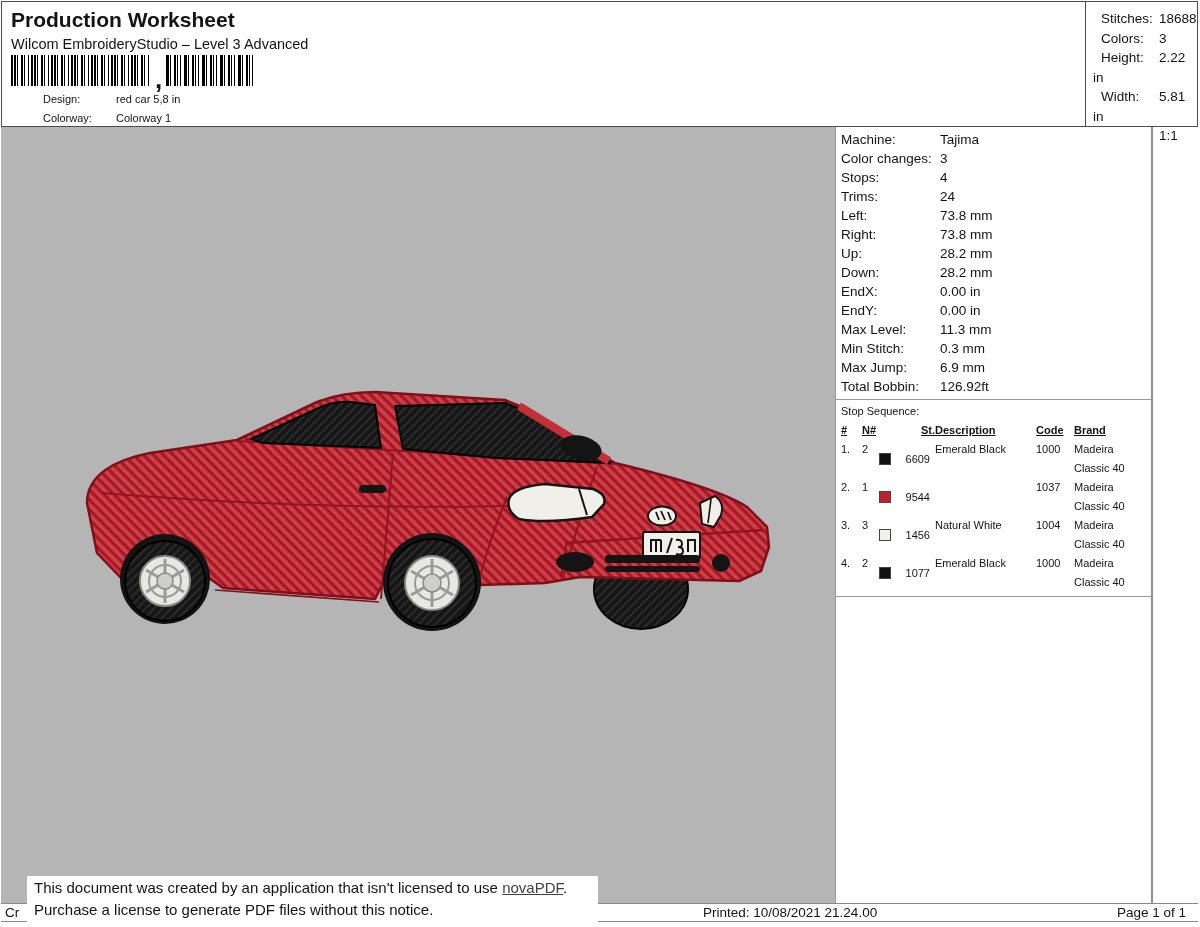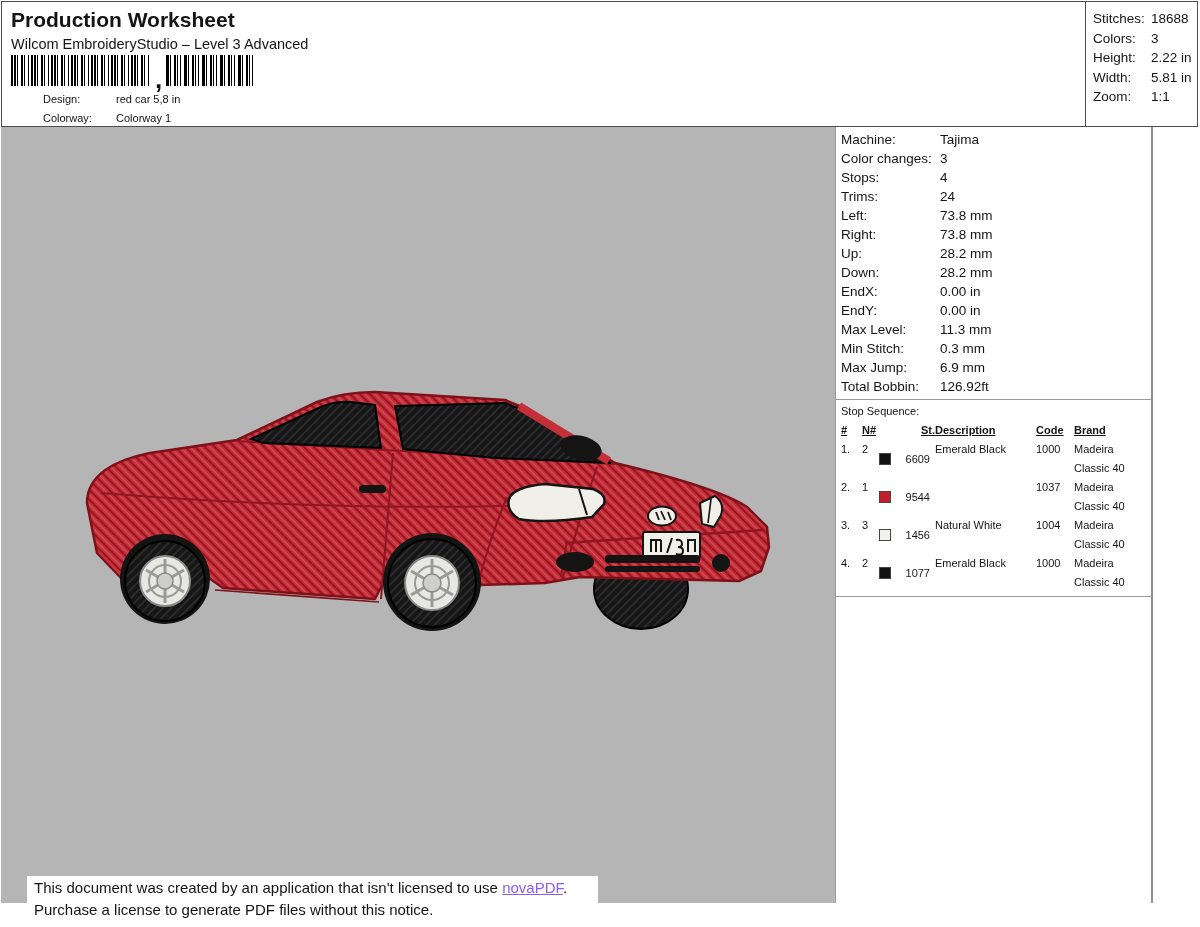--- a/index.html
+++ b/index.html
@@ -16,21 +16,21 @@
   .bars1{width:138px;height:31px;background:repeating-linear-gradient(90deg,
         #000 0 2px,#fff 2px 3px,#000 3px 5px,#fff 5px 6px,#000 6px 7px,#fff 7px 10px,
         #000 10px 12px,#fff 12px 13px,#000 13px 14px,#fff 14px 17px,#000 17px 18px,#fff 18px 20px);}
   .bars2{width:87px;height:31px;background:repeating-linear-gradient(90deg,
         #000 0 3px,#fff 3px 4px,#000 4px 5px,#fff 5px 8px,#000 8px 10px,#fff 10px 11px,
         #000 11px 12px,#fff 12px 14px,#000 14px 15px,#fff 15px 18px);}
   .comma{font-size:26px;font-weight:bold;line-height:14px;margin:0 4px 0 6px;}
   .meta{position:absolute;left:9px;top:88px;font-size:11px;line-height:19px;margin-left:32px;}
   .meta .lbl{display:inline-block;width:70px;}
   .hdr-stats{flex:1;padding:7px 0 0 7px;font-size:13.5px;line-height:19.5px;}
-  .hdr-stats .lbl{display:inline-block;width:58px;}
+  .hdr-stats .lbl{display:inline-block;width:58px;margin-left:8px;}
 
   
   .canvas{position:absolute;left:1px;top:127px;width:834px;height:776px;background:#b5b5b5;}
   .carsvg{position:absolute;left:74px;top:248px;width:700px;height:280px;}
 
   
   .rpanel{position:absolute;left:835px;top:127px;width:318px;height:776px;background:#fff;
           border-left:1px solid #9a9a9a;border-right:2px solid #8f8f8f;box-sizing:border-box;}
   .mlist{padding:3px 0 0 5px;font-size:13.5px;line-height:19px;}
   .mlist .lbl{display:inline-block;width:99px;}
@@ -44,21 +44,21 @@
   .st-val{flex:1;text-align:right;padding-right:5px;}
   .c-desc{width:101px;}
   .c-code{width:38px;}
   .c-brand{flex:1;}
   .shead span{font-weight:bold;text-decoration:underline;}
   .shead .c-st{justify-content:flex-end;box-sizing:border-box;}
 
   
   .notice{position:absolute;left:27px;top:876px;width:571px;height:46px;background:#fff;
           font-size:15px;line-height:22px;padding:1px 0 0 7px;box-sizing:border-box;z-index:6;}
-  .notice a{color:#8b5cf6;text-decoration:underline;}
+  .notice a{color:#404040;text-decoration:underline;}
   .footer{position:absolute;left:1px;top:903px;width:1197px;height:19px;background:#fff;
           border-top:1px solid #8a8a8a;border-bottom:1px solid #8a8a8a;box-sizing:border-box;font-size:13.5px;}
   .f-cr{position:absolute;left:4px;top:1px;}
   .f-printed{position:absolute;left:702px;top:1px;}
   .f-page{position:absolute;right:12px;top:1px;}
 </style>
 </head>
 <body>
 
 <div class="page">
@@ -252,14 +252,19 @@
         <span class="c-brand">Madeira Classic 40</span>
       </div>
     </div>
   </div>
 
   <div class="notice">
     <div><span>This document was created by an application that isn't licensed to use </span><a href="#">novaPDF</a><span>.</span></div>
     <div>Purchase a license to generate PDF files without this notice.</div>
   </div>
 
+  <div class="footer">
+    <span class="f-cr">Cr</span>
+    <span class="f-printed">Printed: 10/08/2021 21.24.00</span>
+    <span class="f-page">Page 1 of 1</span>
+  </div>
 
 </div>
 
 </body></html>

